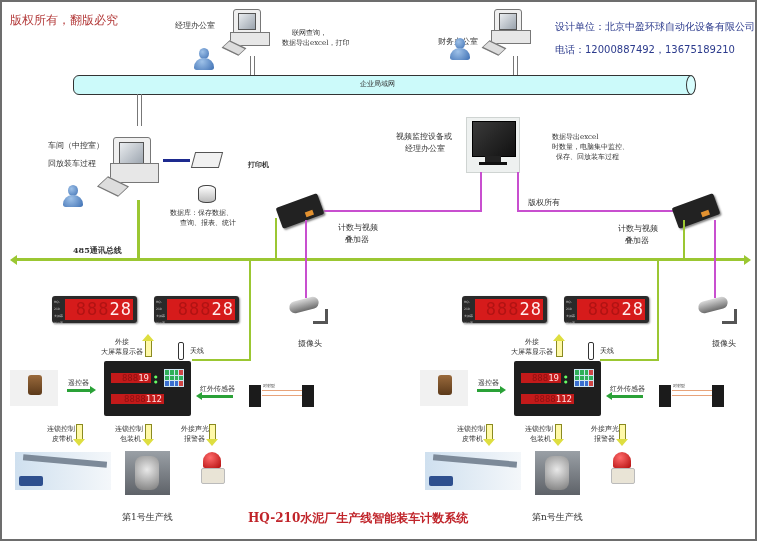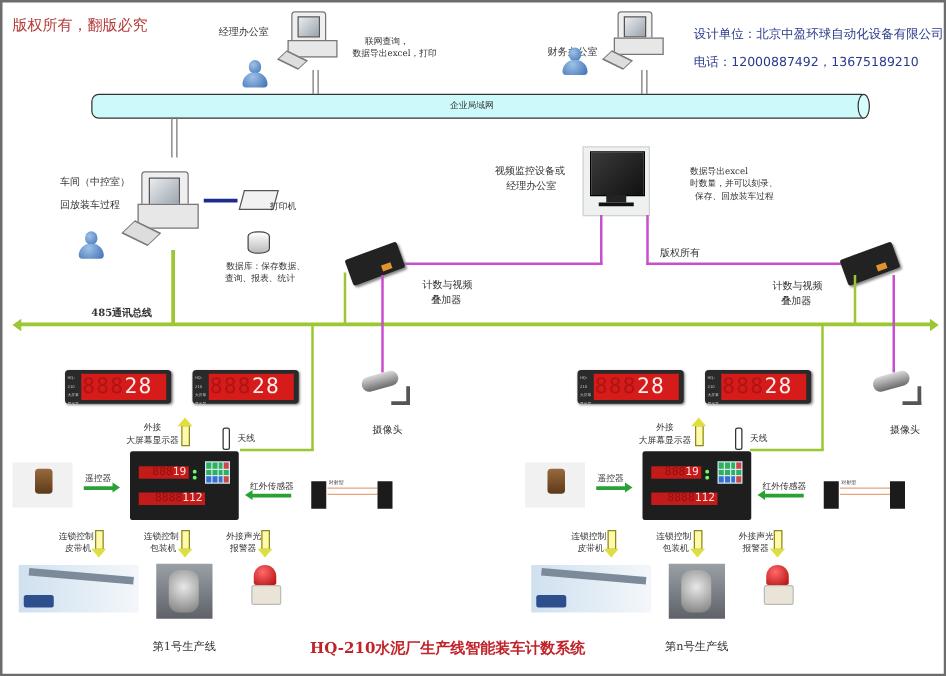--- a/index.html
+++ b/index.html
@@ -15,21 +15,21 @@
   .system-title { left:248px; top:510px; font-size:12px; font-weight:bold; color:#c0242a; }
   
   .lan { left:73px; top:75px; width:620px; height:18px; background:#ccfafa; border:1px solid #333; border-radius:6px; }
   .lan-end { left:686px; top:75px; width:8px; height:18px; border:1px solid #333; border-radius:50%; background:#d8fdfd; }
   .lan-label { left:360px; top:79px; font-size:7px; }
   
   .bus-green { background:#9bc732; }
   .bus-magenta { background:#c84fcf; }
   
   .led { position:absolute; width:85px; height:27px; background:#2a2a2a; border-radius:3px; box-shadow:1px 1px 2px #888; }
-  .led .face { position:absolute; left:13px; top:3px; width:68px; height:21px; background:#d61b1b; color:#ffecec; font-family:"DejaVu Sans Mono", monospace; font-size:17px; line-height:21px; text-align:right; padding-right:11px; box-sizing:border-box; letter-spacing:1px; }
+  .led .face { position:absolute; left:13px; top:3px; width:68px; height:21px; background:#d61b1b; color:#ffecec; font-family:"DejaVu Sans Mono", monospace; font-size:17px; line-height:21px; text-align:right; padding-right:1px; box-sizing:border-box; letter-spacing:1px; }
   .led .face .dim { color:#b11313; }
   .led .side { position:absolute; left:2px; top:3px; width:10px; font-size:3px; color:#ccc; line-height:7px; }
   
   .ctrl { position:absolute; width:87px; height:55px; background:#1e1e1e; border-radius:2px; }
   .ctrl .r1 { position:absolute; left:7px; top:12px; width:40px; height:10px; background:#c31a1a; color:#ffdede; font-family:"DejaVu Sans Mono", monospace; font-size:9px; line-height:10px; text-align:right; padding-right:2px; box-sizing:border-box; }
   .ctrl .r2 { position:absolute; left:7px; top:33px; width:53px; height:10px; background:#c31a1a; color:#ffdede; font-family:"DejaVu Sans Mono", monospace; font-size:9px; line-height:10px; text-align:right; padding-right:2px; box-sizing:border-box; }
   .ctrl .keys { position:absolute; left:60px; top:8px; width:20px; height:18px; background:#cfe7f2; display:grid; grid-template-columns:repeat(4,1fr); gap:1px; padding:1px; box-sizing:border-box; }
   .ctrl .keys i { background:#2fb05a; display:block; }
   .ctrl .keys i.b { background:#3a6fd0; }
   .ctrl .keys i.r { background:#d04545; }
@@ -123,35 +123,35 @@
   <div class="pc-screen" style="left:119px;top:142px;width:23px;height:22px;"></div>
   <div class="pc-case" style="left:110px;top:163px;width:47px;height:18px;"></div>
   <div class="pc-kbd" style="left:98px;top:181px;width:28px;height:9px;"></div>
 </div>
 <div class="person" style="left:63px;top:185px;">
     <div class="head"></div>
     <div class="body"></div>
   </div>
 <div class="abs" style="left:163px;top:159px;width:27px;height:3px;background:#1d2a8f;"></div>
 <div class="printer" style="left:193px;top:152px;"></div>
-<div class="t sm" style="left:216px;top:160px;">打印机</div>
+<div class="t sm" style="left:248px;top:160px;font-weight:bold;">打印机</div>
 <div class="db" style="left:198px;top:185px;"></div>
-<div class="t sm" style="left:181px;top:208px;">数据库：保存数据、</div>
+<div class="t sm" style="left:170px;top:208px;">数据库：保存数据、</div>
 <div class="t sm" style="left:180px;top:218px;">查询、报表、统计</div>
 <div class="abs bus-green" style="left:137px;top:200px;width:3px;height:59px;"></div>
 
 <div class="t md" style="left:396px;top:131px;">视频监控设备或</div>
 <div class="t md" style="left:405px;top:143px;">经理办公室</div>
 <div class="big-monitor">
     <div class="scr"></div>
     <div class="stand"></div>
     <div class="base"></div>
   </div>
 <div class="t sm" style="left:552px;top:132px;">数据导出excel</div>
-<div class="t sm" style="left:552px;top:142px;">时数量，并可以刻录、</div>
+<div class="t sm" style="left:552px;top:142px;">时数量，电脑集中监控、</div>
 <div class="t sm" style="left:556px;top:152px;">保存、回放装车过程</div>
 
 <div class="abs bus-magenta" style="left:480px;top:172px;width:2px;height:40px;"></div>
 <div class="abs bus-magenta" style="left:320px;top:210px;width:162px;height:2px;"></div>
 <div class="abs bus-magenta" style="left:517px;top:172px;width:2px;height:40px;"></div>
 <div class="abs bus-magenta" style="left:517px;top:210px;width:160px;height:2px;"></div>
 <div class="t md" style="left:528px;top:197px;">版权所有</div>
 
 <div class="overlay-box" style="left:278px;top:200px;"></div>
 <div class="t md" style="left:338px;top:222px;">计数与视频</div>

